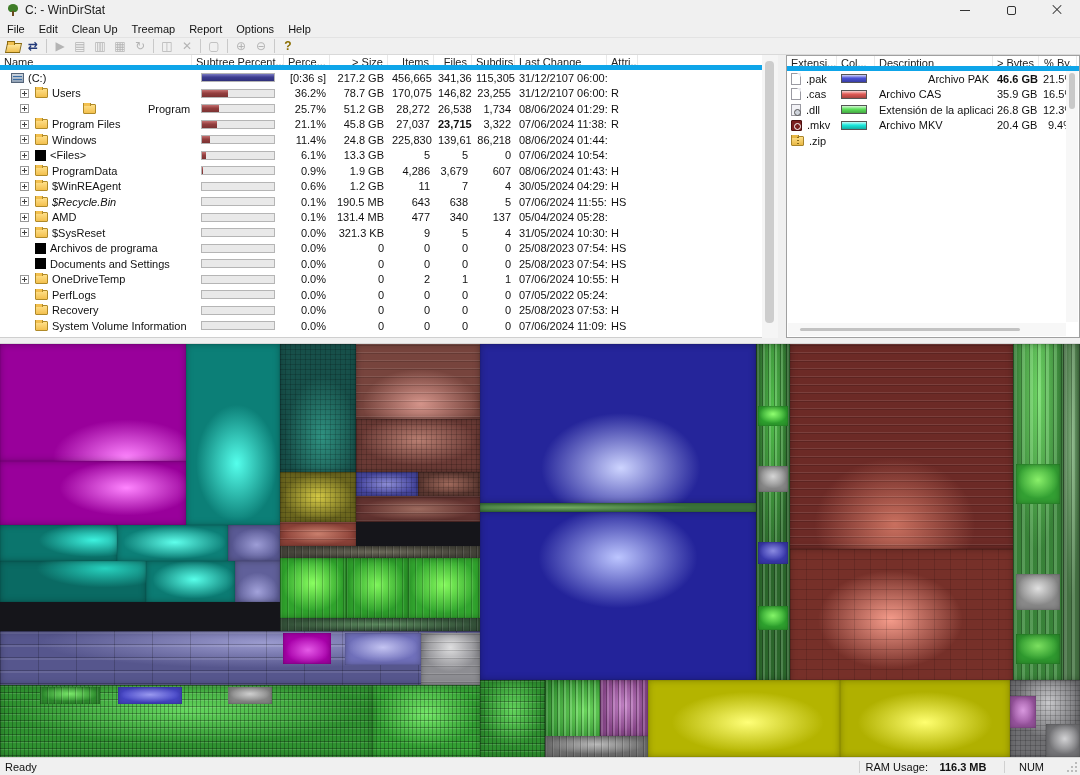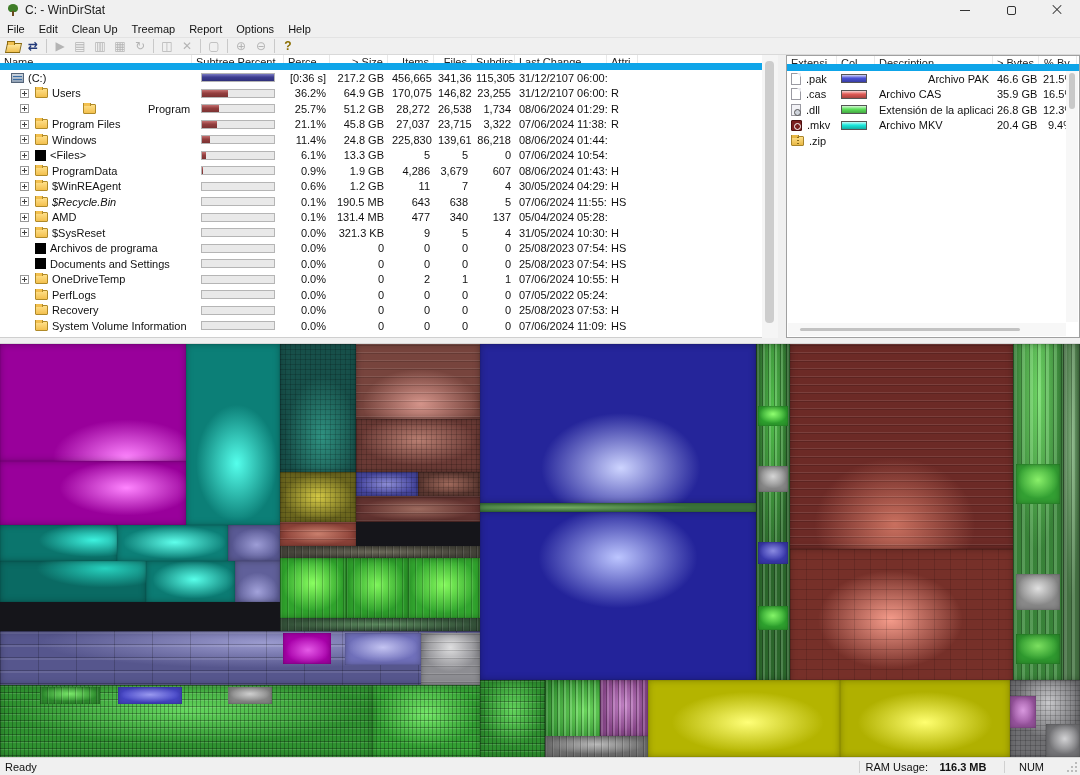--- a/index.html
+++ b/index.html
@@ -33,21 +33,21 @@
   .tsep { width:1px; height:14px; background:#c9c9c9; margin:0 3px; }
   .ic-folder-open { position:relative; width:14px; height:10px; }
   .ic-folder-open::before { content:""; position:absolute; left:0; top:2px; width:13px; height:8px; background:linear-gradient(180deg,#ffe9a0,#f0c050); border:1px solid #8a6a10; transform:skewX(-12deg); }
   .ic-folder-open::after { content:""; position:absolute; left:1px; top:0; width:6px; height:3px; background:#f0c050; border:1px solid #8a6a10; border-bottom:none; }
   .glyph-help { color:#8a6d00; font-weight:bold; }
   .glyph-refresh { color:#223a7a; font-weight:bold; }
 
   
   .tree-panel { position:absolute; left:0; top:55px; width:778px; height:283px; background:#fff; border-bottom:1px solid #cfcfcf; }
   .ext-panel { position:absolute; left:786px; top:55px; width:294px; height:283px; background:#fff; border:1px solid #a0a0a0; }
-  .hdr { display:flex; height:15px; border-bottom:7px solid #0ea5e9; background:#fff; color:#222; }
+  .hdr { display:flex; height:15px; border-bottom:5px solid #0ea5e9; background:#fff; color:#222; }
   .hcell { padding:1px 4px 0 4px; border-right:1px solid #e8e8e8; white-space:nowrap; overflow:hidden; }
   .r { text-align:right; }
   .rows { position:absolute; left:0; top:15px; right:0; bottom:0; overflow:hidden; }
   .trow { display:flex; height:15.5px; align-items:center; white-space:nowrap; }
   .tcell { padding:0 4px; overflow:hidden; white-space:nowrap; }
   .namecell { display:flex; align-items:center; }
   .expander { width:9px; height:9px; border:1px solid #999; background:#fff; position:relative; flex:none; }
   .expander::before { content:""; position:absolute; left:1px; top:3px; width:5px; height:1px; background:#444; }
   .expander::after { content:""; position:absolute; left:3px; top:1px; width:1px; height:5px; background:#444; }
   .noexp { width:9px; height:9px; flex:none; }
@@ -216,21 +216,21 @@
             <div class="expander"></div>
             <div class="ticon i-folder"></div>
             <span>Users</span>
           </div>
           <div class="tcell" style="width: 92px; flex: 0 0 auto; padding: 0px;">
             <div class="bar-track">
               <div class="bar-fill" style="width: 26.064px;"></div>
             </div>
           </div>
           <div class="tcell r" style="width: 46px; flex: 0 0 auto;">36.2%</div>
-          <div class="tcell r" style="width: 58px; flex: 0 0 auto;">64.9 GB</div>
+          <div class="tcell r" style="width: 58px; flex: 0 0 auto;">78.7 GB</div>
           <div class="tcell r" style="width: 46px; flex: 0 0 auto;">170,075</div>
           <div class="tcell r" style="width: 38px; flex: 0 0 auto;">146,820</div>
           <div class="tcell r" style="width: 43px; flex: 0 0 auto;">23,255</div>
           <div class="tcell" style="width: 92px; flex: 0 0 auto;">31/12/2107 06:00:...</div>
           <div class="tcell" style="width: 31px; flex: 0 0 auto;">R</div>
         </div>
         <div class="trow">
           <div class="tcell namecell" style="width: 192px; flex: 0 0 auto; padding: 0px 0px 0px 20px; gap: 48px;">
             <div class="expander"></div>
             <div class="ticon i-folder"></div>
@@ -256,21 +256,21 @@
             <span>Program Files</span>
           </div>
           <div class="tcell" style="width: 92px; flex: 0 0 auto; padding: 0px;">
             <div class="bar-track">
               <div class="bar-fill" style="width: 15.192px;"></div>
             </div>
           </div>
           <div class="tcell r" style="width: 46px; flex: 0 0 auto;">21.1%</div>
           <div class="tcell r" style="width: 58px; flex: 0 0 auto;">45.8 GB</div>
           <div class="tcell r" style="width: 46px; flex: 0 0 auto;">27,037</div>
-          <div class="tcell r" style="width: 38px; flex: 0 0 auto;">23,715</div>
+          <div class="tcell r" style="width: 38px; flex: 0 0 auto; font-weight: bold;">23,715</div>
           <div class="tcell r" style="width: 43px; flex: 0 0 auto;">3,322</div>
           <div class="tcell" style="width: 92px; flex: 0 0 auto;">07/06/2024 11:38:...</div>
           <div class="tcell" style="width: 31px; flex: 0 0 auto;">R</div>
         </div>
         <div class="trow">
           <div class="tcell namecell" style="width: 192px; flex: 0 0 auto; padding: 0px 0px 0px 20px;">
             <div class="expander"></div>
             <div class="ticon i-folder"></div>
             <span>Windows</span>
           </div>
@@ -532,21 +532,21 @@
     <div class="rows" style="right:13px;bottom:14px;">
         <div class="erow">
           <div class="ecell" style="width: 50px; flex: 0 0 auto; display: flex; align-items: center;">
             <div class="i-page" style="margin-right: 5px;"></div>
             <span>.pak</span>
           </div>
           <div class="ecell" style="width: 38px; flex: 0 0 auto;">
             <div class="swatch" style="background: linear-gradient(rgba(255, 255, 255, 0.75), rgb(75, 82, 217) 45%, rgba(0, 0, 0, 0.25)), rgb(75, 82, 217);"></div>
           </div>
           <div class="ecell" style="width: 118px; flex: 0 0 auto; text-align: right;">Archivo PAK</div>
-          <div class="ecell r" style="width: 46px; flex: 0 0 auto;">46.6 GB</div>
+          <div class="ecell r" style="width: 46px; flex: 0 0 auto; font-weight: bold;">46.6 GB</div>
           <div class="ecell r" style="width: 38px; flex: 0 0 auto;">21.5%</div>
         </div>
         <div class="erow">
           <div class="ecell" style="width: 50px; flex: 0 0 auto; display: flex; align-items: center;">
             <div class="i-page" style="margin-right: 5px;"></div>
             <span>.cas</span>
           </div>
           <div class="ecell" style="width: 38px; flex: 0 0 auto;">
             <div class="swatch" style="background: linear-gradient(rgba(255, 255, 255, 0.75), rgb(224, 90, 85) 45%, rgba(0, 0, 0, 0.25)), rgb(224, 90, 85);"></div>
           </div>

